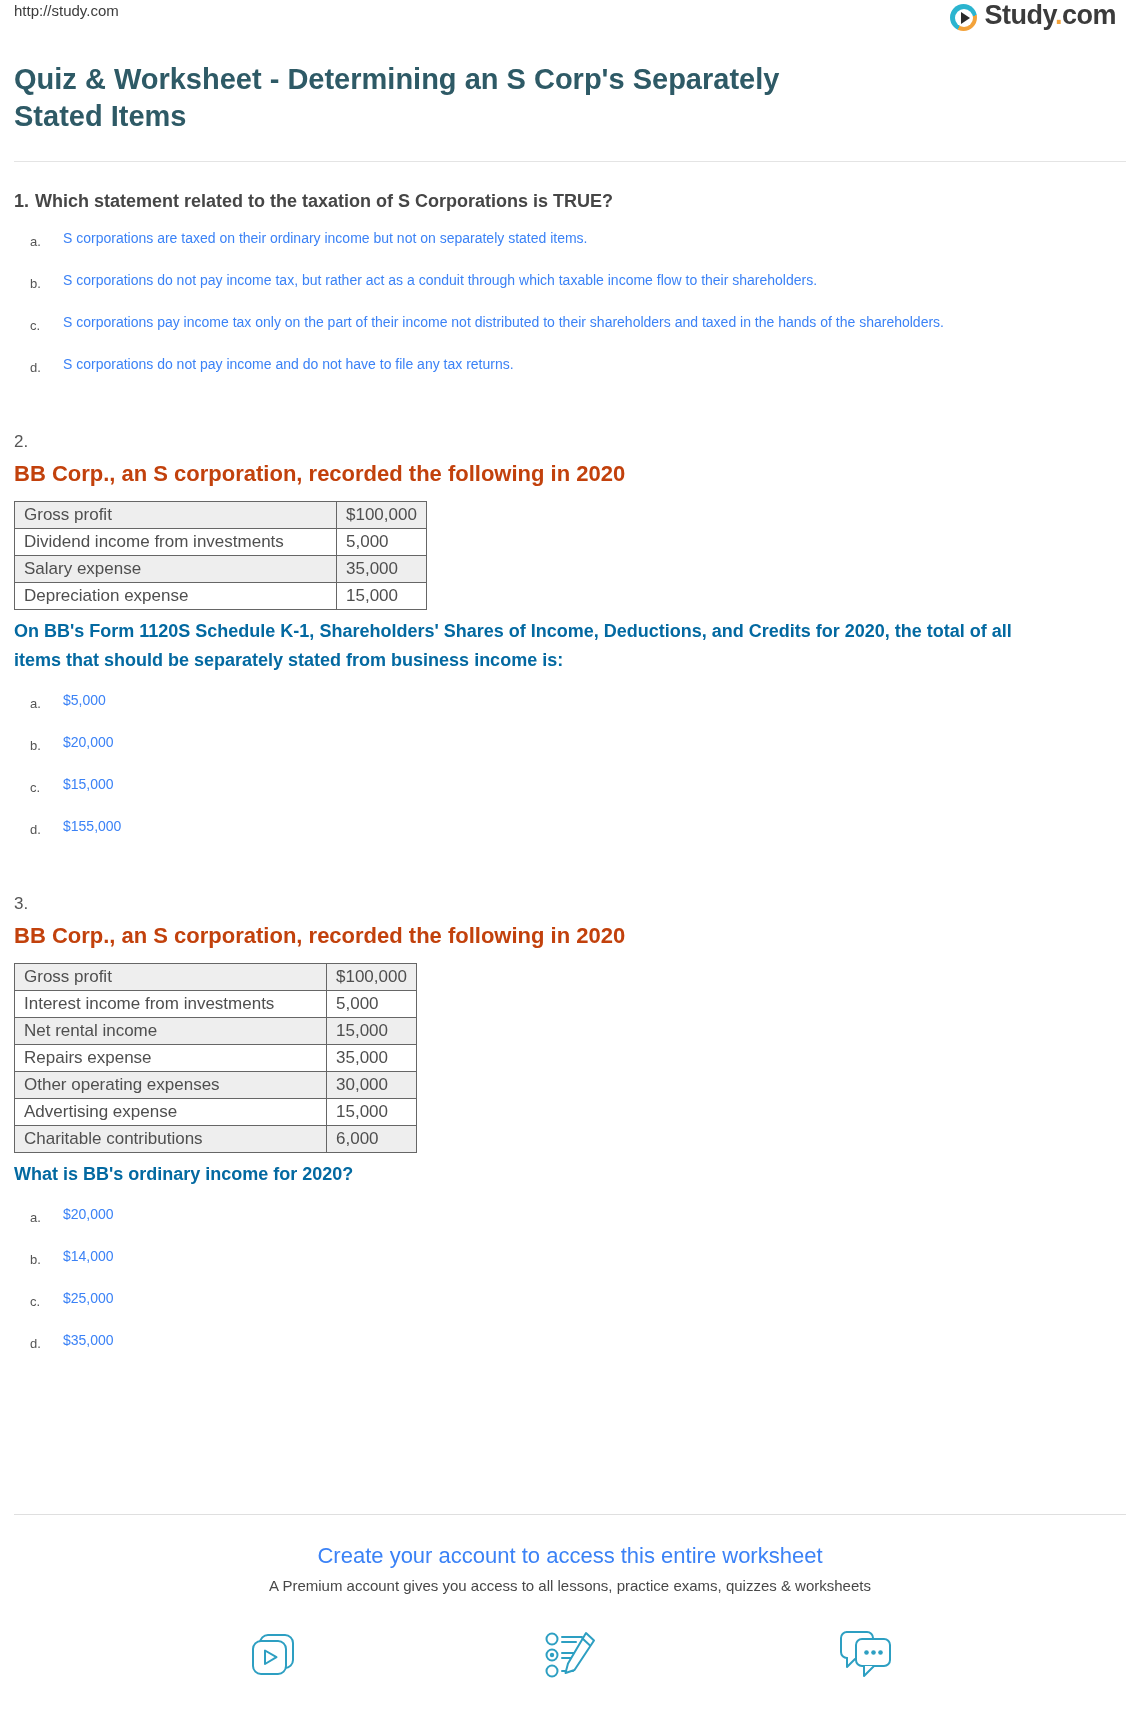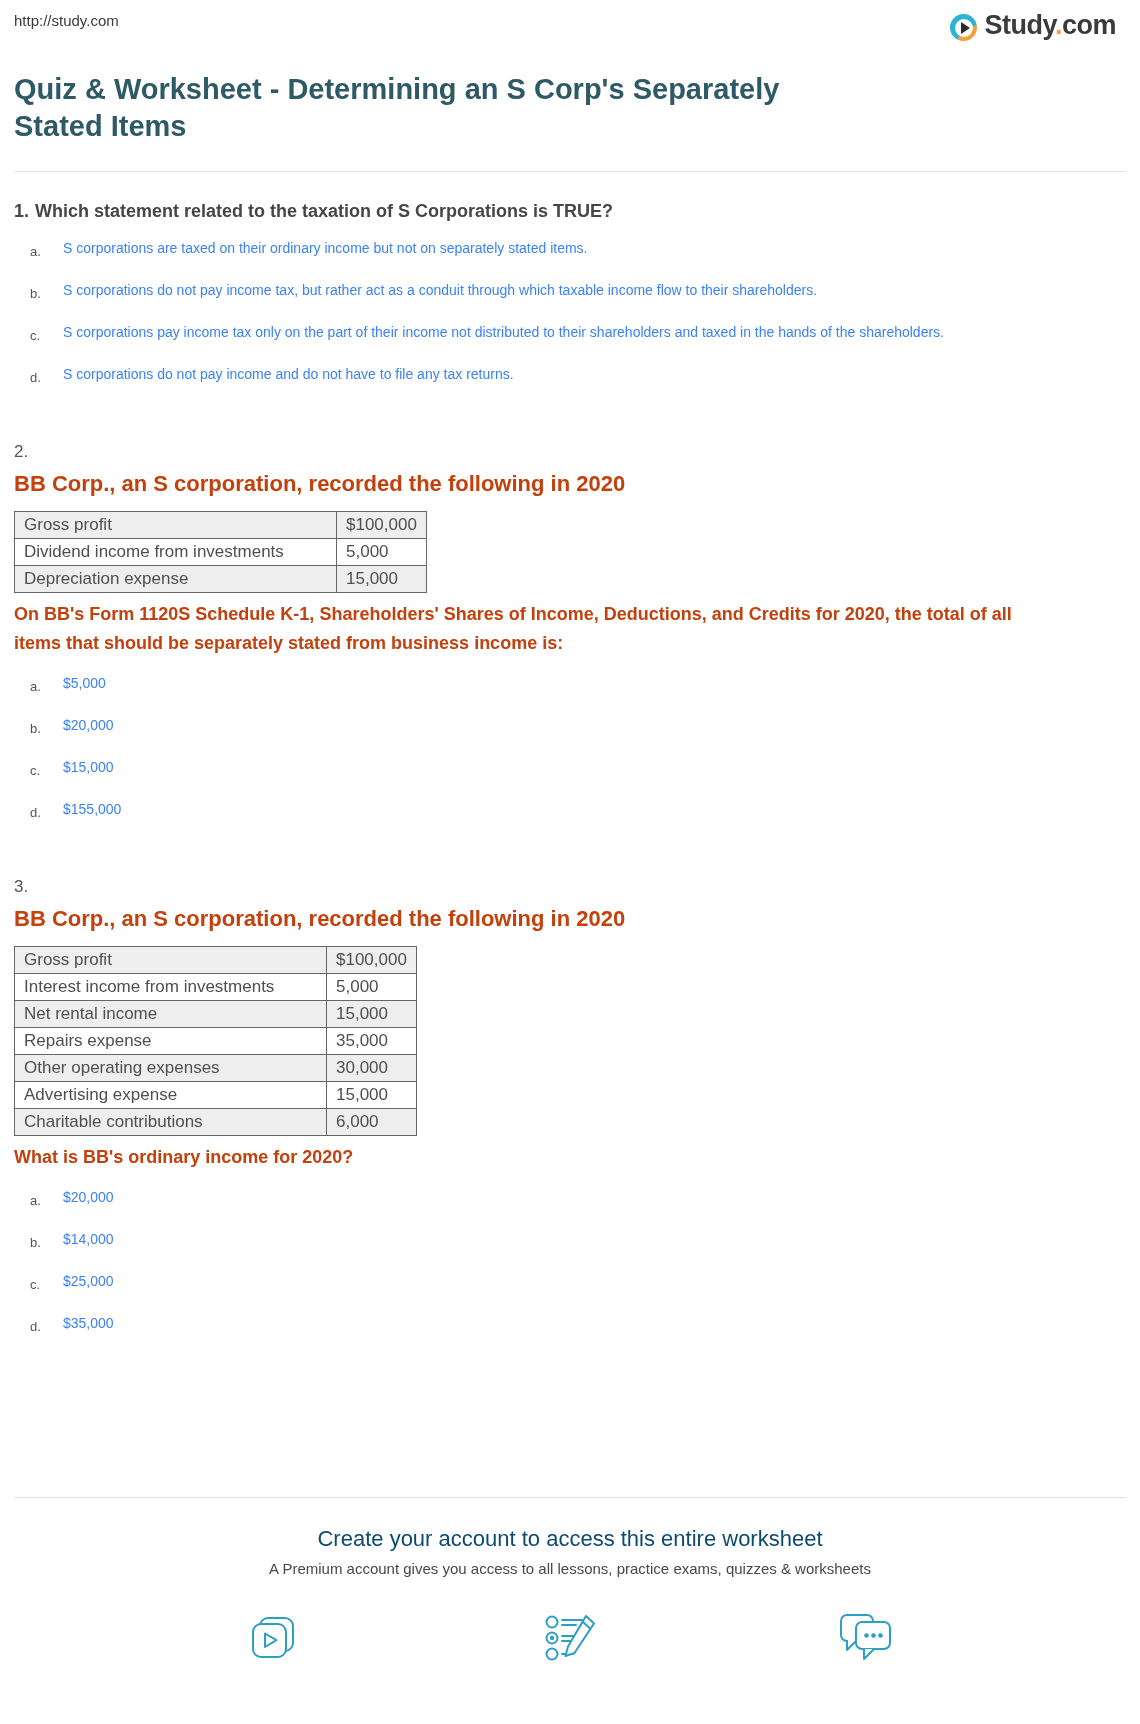--- a/index.html
+++ b/index.html
@@ -5,21 +5,21 @@
   * { margin:0; padding:0; box-sizing:border-box; }
   html,body { background:#fff; }
   body {
     width:1140px; min-height:1724px; margin:0 auto;
     font-family:"Liberation Sans","DejaVu Sans",sans-serif;
     color:#555;
   }
   .page { padding:0 14px; }
 
   
-  .header { display:flex; justify-content:space-between; align-items:flex-start; padding-top:10px; }
+  .header { display:flex; justify-content:space-between; align-items:flex-start; }
   .site-url { font-size:15px; color:#3c3c3c; padding-top:2px; }
   .logo { display:flex; align-items:flex-end; gap:7px; margin-right:10px; }
   .logo-mark { width:27px; height:27px; border-radius:50%; position:relative; flex:none;
     background:conic-gradient(from 0deg,#2bb4cf 0 80deg,#f3a23a 80deg 205deg,#2bb4cf 205deg 360deg); }
   .logo-mark::before { content:""; position:absolute; inset:4.5px; background:#fff; border-radius:50%; }
   .logo-mark::after { content:""; position:absolute; left:10.5px; top:7.5px;
     border-left:9px solid #2b2b2b; border-top:6px solid transparent; border-bottom:6px solid transparent; }
   .logo-text { font-size:27px; font-weight:700; color:#3b3b3b; letter-spacing:-0.5px; }
   .logo-text .dot { color:#f3a23a; }
 
@@ -27,40 +27,40 @@
   .page-title { margin-top:30px; max-width:790px; font-size:29px; line-height:37px;
     font-weight:700; color:#2e5a66; }
   .title-rule { border:0; border-top:1px solid #e4e4e4; margin-top:26px; }
 
   
   .q1 { margin-top:27px; }
   .q-heading { font-size:18px; font-weight:700; color:#464646; line-height:24px; }
   .q-number-inline { margin-right:6px; }
   .q-number { font-size:17px; color:#555; margin-top:49px; }
   .q-intro { font-size:22px; font-weight:700; color:#c2410c; margin-top:9px; }
-  .q-prompt { font-size:18px; font-weight:700; color:#c2410c; line-height:29px;
+  .q-prompt { font-size:18px; font-weight:700; color:#0369a1; line-height:29px;
     max-width:1020px; margin-top:7px; }
   .options { margin-top:10px; }
   .opt { display:flex; margin-left:16px; padding:4px 0; line-height:23px; margin-top:8px; }
   .opt-letter { flex:none; width:33px; font-size:13px; color:#555; padding-top:3px; }
   .opt-text { font-size:14px; color:#3b82f6; max-width:980px; }
 
   
   table.data-table { border-collapse:collapse; margin-top:14px; }
   table.data-table td { border:1px solid #666; font-size:17px; color:#4f4f4f;
     height:27px; padding:2px 9px; vertical-align:middle; background:#fff; }
   table.data-table tr:nth-child(odd) td { background:#eee; }
   table.data-table td:first-child { width:322px; }
   table.data-table td:last-child { min-width:90px; }
   table.data-table.t2 td:first-child { width:312px; }
   table.data-table.t2 td:last-child { min-width:87px; }
 
   
   .footer { margin-top:155px; border-top:1px solid #dfdfdf; padding:28px 0 10px; }
-  .footer-headline { display:block; text-align:center; font-size:22px; color:#0c4a6e;
+  .footer-headline { display:block; text-align:center; font-size:22px; color:#3b82f6;
     text-decoration:none; }
   .footer-subtitle { text-align:center; font-size:15px; color:#484848; margin-top:8px; }
   .features { display:flex; justify-content:center; align-items:flex-start; gap:96px; margin-top:36px; }
   .feature { width:200px; display:flex; flex-direction:column; align-items:center; }
   .feature-icon { height:50px; display:flex; align-items:flex-end; }
   svg .stroke { fill:none; stroke:#2d9fc2; stroke-width:2; stroke-linejoin:round; stroke-linecap:round; }
   svg .stroke-fill { fill:#fff; stroke:#2d9fc2; stroke-width:2; stroke-linejoin:round; stroke-linecap:round; }
   svg .dotfill { fill:#2d9fc2; stroke:none; }
 </style>
 </head>
@@ -106,20 +106,24 @@
     <div class="q-intro">BB Corp., an S corporation, recorded the following in 2020</div>
     <table class="data-table">
       <tbody data-table="questions.1.table_rows">
           <tr>
             <td>Gross profit</td>
             <td>$100,000</td>
           </tr>
           <tr>
             <td>Dividend income from investments</td>
             <td>5,000</td>
+          </tr>
+          <tr>
+            <td>Salary expense</td>
+            <td>35,000</td>
           </tr>
           <tr>
             <td>Depreciation expense</td>
             <td>15,000</td>
           </tr>
         </tbody>
     </table>
     <div class="q-prompt">On BB's Form 1120S Schedule K-1, Shareholders' Shares of Income, Deductions, and Credits for 2020, the total of all items that should be separately stated from business income is:</div>
     <div class="options">
         <div class="opt">

